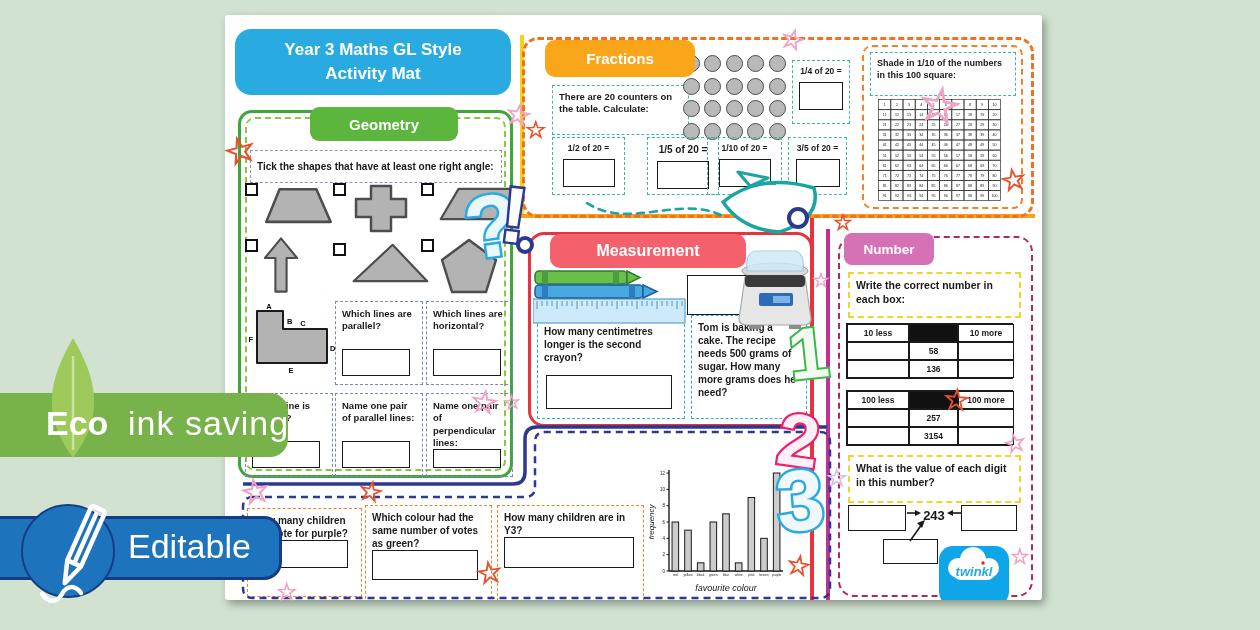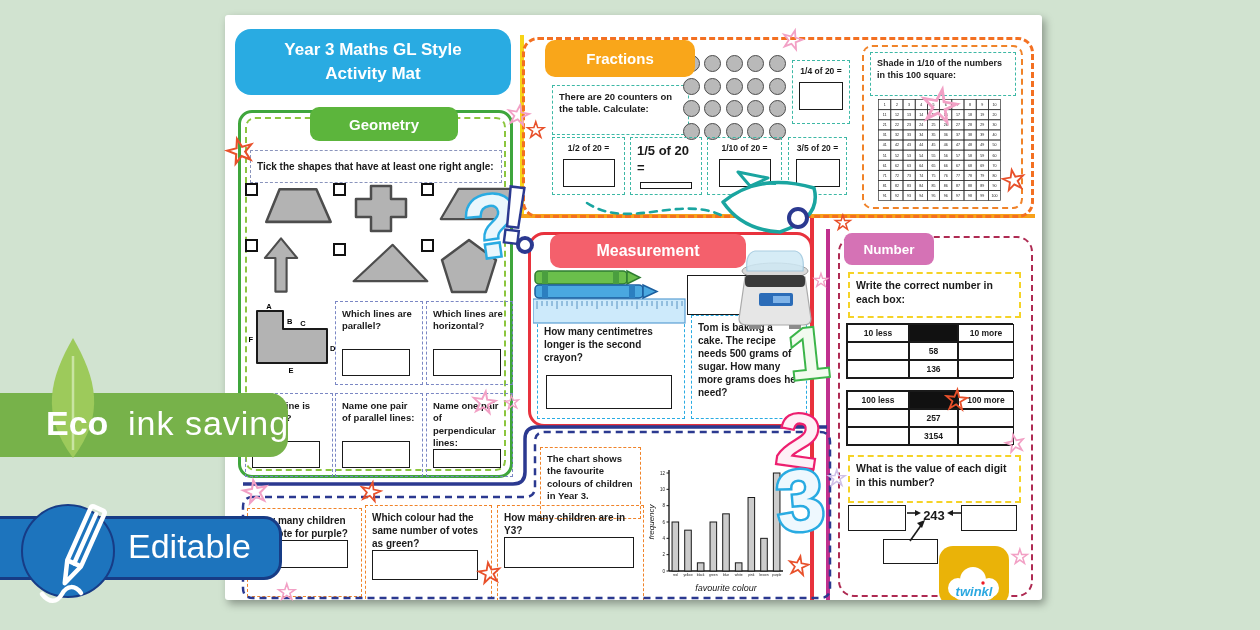--- a/index.html
+++ b/index.html
@@ -74,21 +74,21 @@
   .stat-q{font-size:10px}
   .stat-q .answer-box{margin-top:auto}
   .stat-q1{left:22px;top:493px;width:115px;height:89px}
   .stat-q1 .answer-box{width:94px;height:28px}
   .stat-q2{left:140px;top:490px;width:127px;height:104px}
   .stat-q2 .answer-box{width:106px;height:30px}
   .stat-q3{left:272px;top:490px;width:147px;height:96px}
   .stat-q3 .answer-box{width:130px;height:31px}
 
   
-  .twinkl-logo{position:absolute;left:714px;top:531px;width:70px;height:60px;background:#eab308;border-radius:14px;display:flex;align-items:flex-end;justify-content:center}
+  .twinkl-logo{position:absolute;left:714px;top:531px;width:70px;height:60px;background:#0ea5e9;border-radius:14px;display:flex;align-items:flex-start;justify-content:center}
 
   
   .doodle{position:absolute;z-index:45;pointer-events:none}
   .star{position:absolute;line-height:1;font-weight:bold;pointer-events:none}
   .star::before{content:"☆"}
   .stars-layer{position:absolute;inset:0;z-index:40;pointer-events:none}
 
   
   .eco-banner{position:absolute;left:0;top:393px;width:288px;height:64px;background:#77b24a;border-radius:0 18px 18px 0;z-index:55}
   .eco-leaf{position:absolute;left:38px;top:336px;z-index:60}
@@ -217,21 +217,21 @@
       </div>
 
     <div class="dashed-box frac-cell" style="left:567px;top:45px;width:58px;height:64px;font-size:8.5px">
       <span>1/4 of 20 =</span>
       <div class="answer-box" style="width:44px;height:28px"></div>
     </div>
     <div class="dashed-box frac-cell" style="left:327px;top:122px;width:73px;height:58px;font-size:8.5px">
       <span>1/2 of 20 =</span>
       <div class="answer-box"></div>
     </div>
-    <div class="dashed-box frac-cell" style="left:405px;top:122px;width:72px;height:58px;font-size:13px">
+    <div class="dashed-box frac-cell" style="left:422px;top:122px;width:72px;height:58px;font-size:10px">
       <span>1/5 of 20 =</span>
       <div class="answer-box"></div>
     </div>
     <div class="dashed-box frac-cell" style="left:482px;top:122px;width:75px;height:58px;font-size:8.5px">
       <span>1/10 of 20 =</span>
       <div class="answer-box"></div>
     </div>
     <div class="dashed-box frac-cell" style="left:563px;top:122px;width:59px;height:58px;font-size:8.5px">
       <span>3/5 of 20 =</span>
       <div class="answer-box" style="width:44px"></div>
@@ -547,21 +547,20 @@
     <span class="digit-number">243</span>
     <svg class="doodle" style="left:616px;top:486px;z-index:4" width="190" height="72" viewBox="0 0 190 72">
       <line x1="66" y1="12" x2="76" y2="12" stroke="#1a1a1a" stroke-width="1.6"></line>
       <polygon points="80,12 74,9 74,15" fill="#1a1a1a"></polygon>
       <line x1="120" y1="12" x2="110" y2="12" stroke="#1a1a1a" stroke-width="1.6"></line>
       <polygon points="106,12 112,9 112,15" fill="#1a1a1a"></polygon>
       <line x1="69" y1="40" x2="81" y2="23" stroke="#1a1a1a" stroke-width="1.6"></line>
       <polygon points="84,19 76,22 81,27" fill="#1a1a1a"></polygon>
     </svg>
 
-    <div class="dashed-box orange-dashed stat-intro">The chart shows the favourite colours of children in Year 3.</div>
     <svg class="doodle" style="left:422px;top:448px;z-index:3" width="140" height="138" viewBox="0 0 140 138">
         <line x1="22" y1="7" x2="22" y2="108" stroke="#1a1a1a" stroke-width="1.4"></line>
         <line x1="22" y1="108" x2="136" y2="108" stroke="#1a1a1a" stroke-width="1.4"></line>
         <line x1="19.5" y1="108" x2="22" y2="108" stroke="#1a1a1a" stroke-width="1"></line>
         <text x="18" y="109.7" font-size="4.5" text-anchor="end" fill="#1a1a1a">0</text>
         <line x1="19.5" y1="91.66666666666667" x2="22" y2="91.66666666666667" stroke="#1a1a1a" stroke-width="1"></line>
         <text x="18" y="93.36666666666667" font-size="4.5" text-anchor="end" fill="#1a1a1a">2</text>
         <line x1="19.5" y1="75.33333333333334" x2="22" y2="75.33333333333334" stroke="#1a1a1a" stroke-width="1"></line>
         <text x="18" y="77.03333333333335" font-size="4.5" text-anchor="end" fill="#1a1a1a">4</text>
         <line x1="19.5" y1="59" x2="22" y2="59" stroke="#1a1a1a" stroke-width="1"></line>

